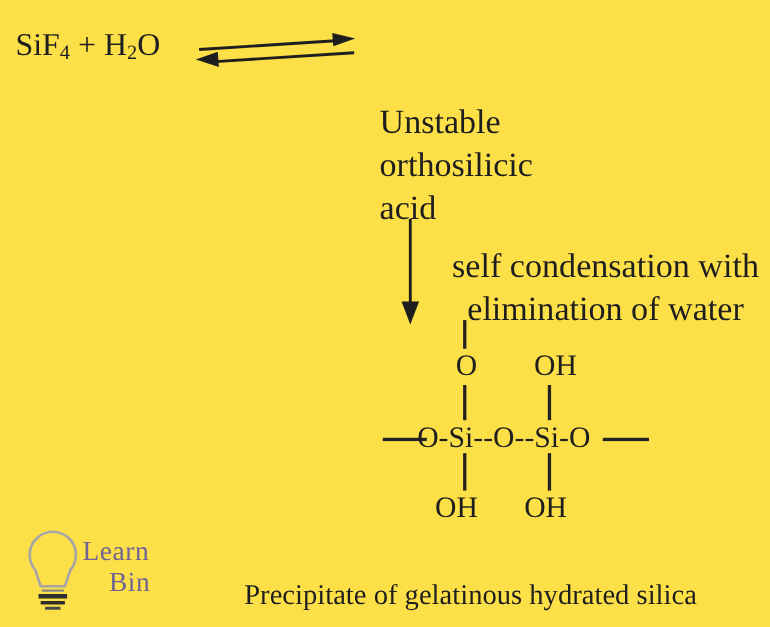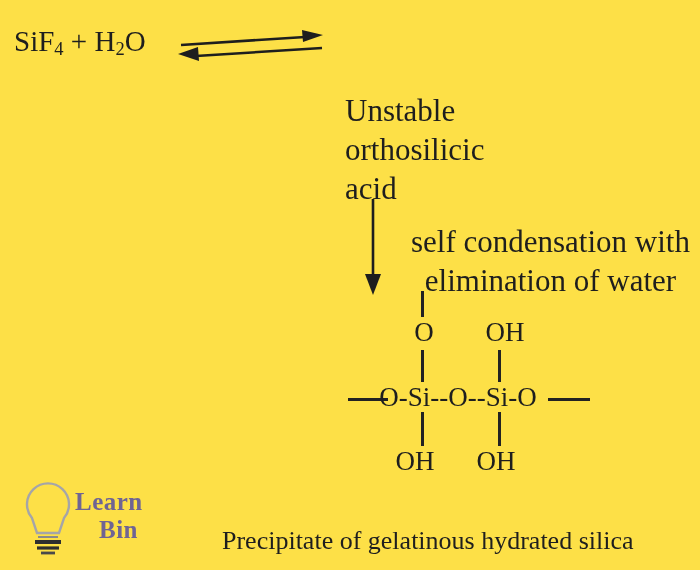--- a/index.html
+++ b/index.html
@@ -52,21 +52,21 @@
     height: 3px;
     background: #222222;
   }
   .caption {
     font-size: 26px;
     line-height: 1;
     white-space: nowrap;
   }
   .logo-text {
     font-size: 25px;
-    font-weight: bold;
+    font-weight: normal;
     line-height: 1;
     color: #6f6494;
     letter-spacing: 0.5px;
     white-space: nowrap;
   }
 </style>
 </head>
 <body>
 
 <div id="canvas">

